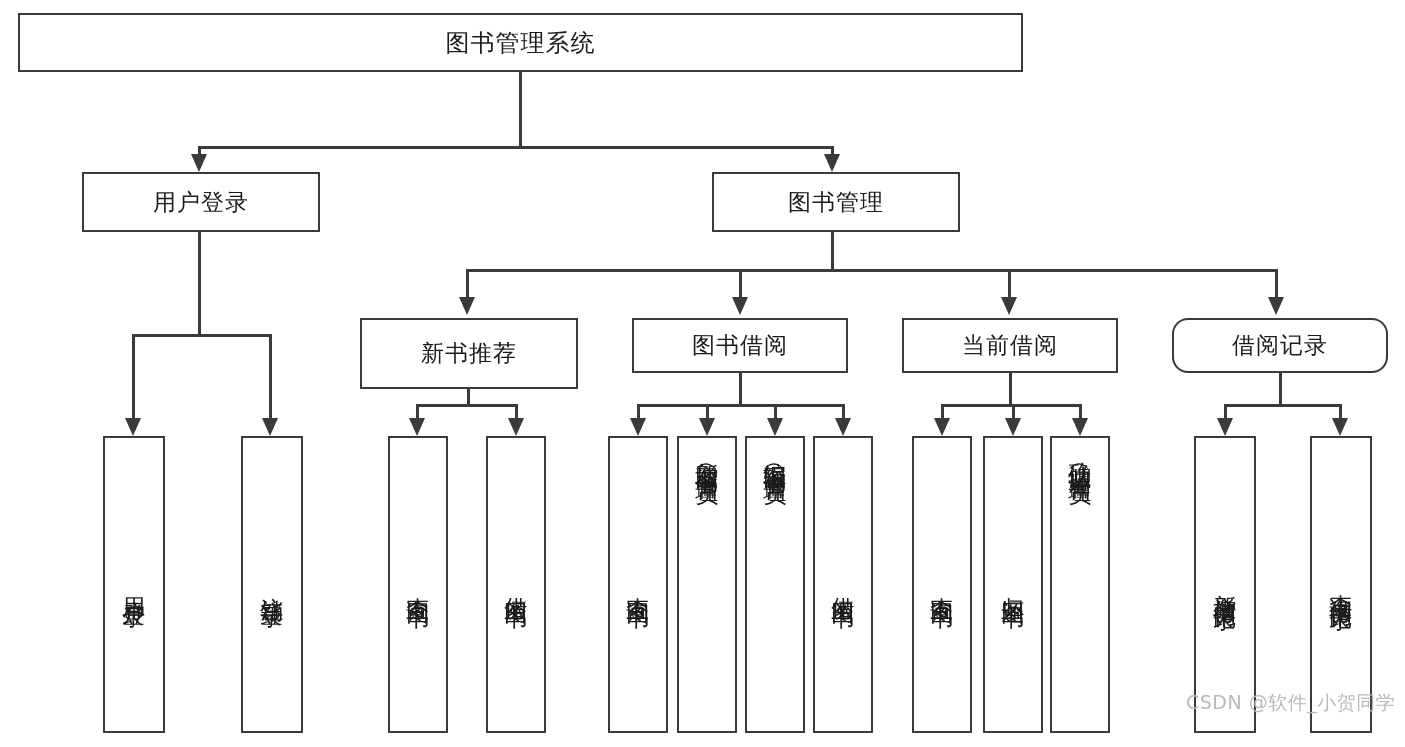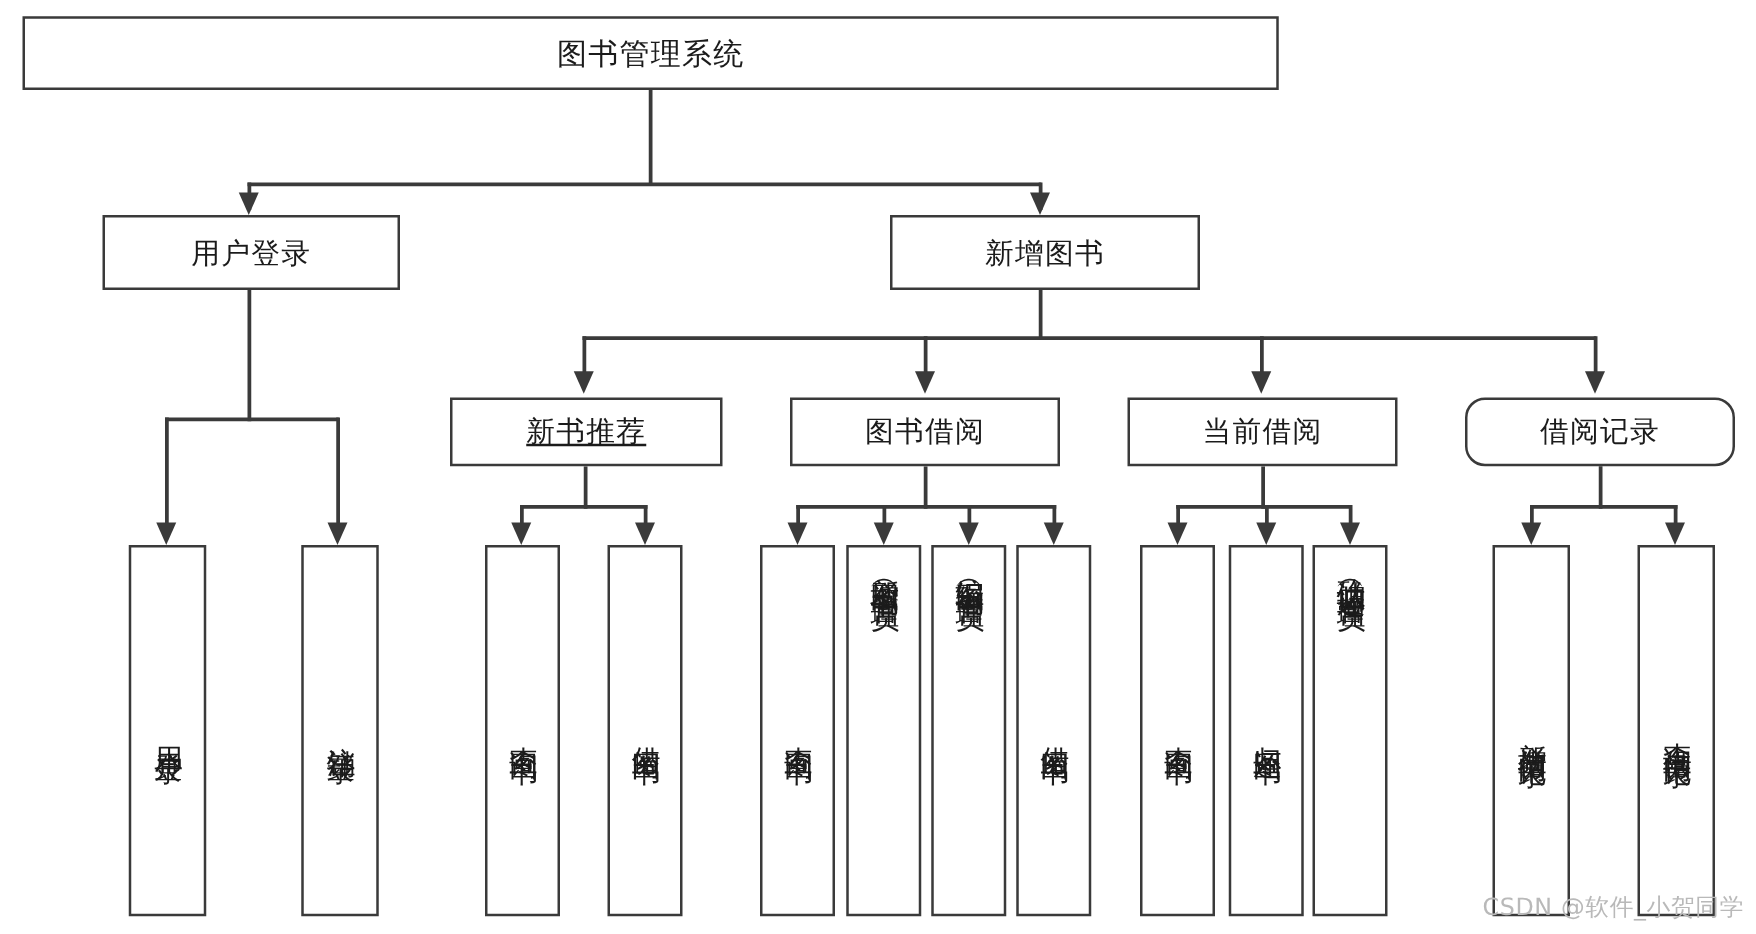--- a/index.html
+++ b/index.html
@@ -65,21 +65,21 @@
     white-space: nowrap;
   }
   .node.vert.center-text { align-items: center; }
   .node.vert.top-text { align-items: flex-start; }
   .node.vert.top-text .vtext { padding-top: 6px; }
 
   
   #watermark {
     position: absolute;
     left: 1186px;
-    top: 713px;
+    top: 690px;
     font-size: 19px;
     color: #b9b9b9;
     white-space: nowrap;
     letter-spacing: 0.5px;
   }
 </style>
 </head>
 <body>
 
 <div id="canvas">
@@ -145,24 +145,24 @@
 
   <div class="node horiz root" style="left:18px; top:13px; width:1005px; height:59px;">
     <span>图书管理系统</span>
   </div>
 
   <div class="node horiz" style="left:82px; top:172px; width:238px; height:60px;">
     <span>用户登录</span>
   </div>
 
   <div class="node horiz" style="left:712px; top:172px; width:248px; height:60px;">
-    <span>新增图书</span>
-  </div>
-
-  <div class="node horiz" style="left:360px; top:318px; width:218px; height:55px;text-decoration:underline;">
+    <span>图书管理</span>
+  </div>
+
+  <div class="node horiz" style="left:360px; top:318px; width:218px; height:71px;">
     <span>新书推荐</span>
   </div>
 
   <div class="node horiz" style="left:902px; top:318px; width:216px; height:55px;">
     <span>当前借阅</span>
   </div>
 
   <div class="node horiz" style="left:632px; top:318px; width:216px; height:55px;">
     <span>图书借阅</span>
   </div>

